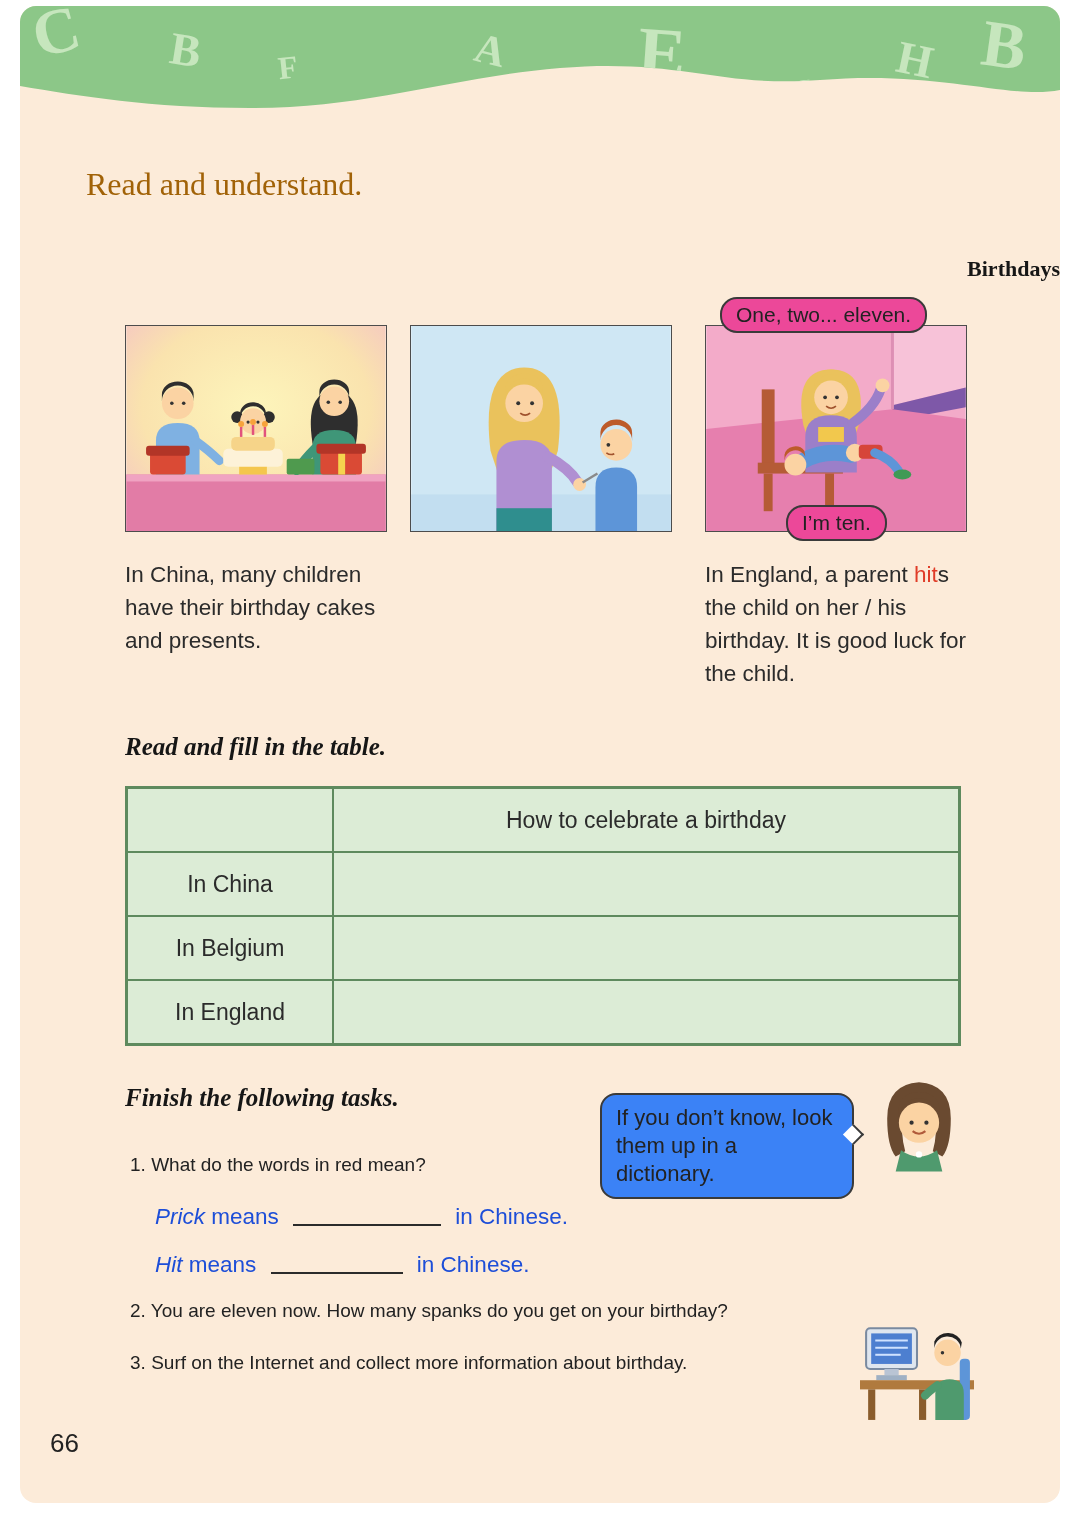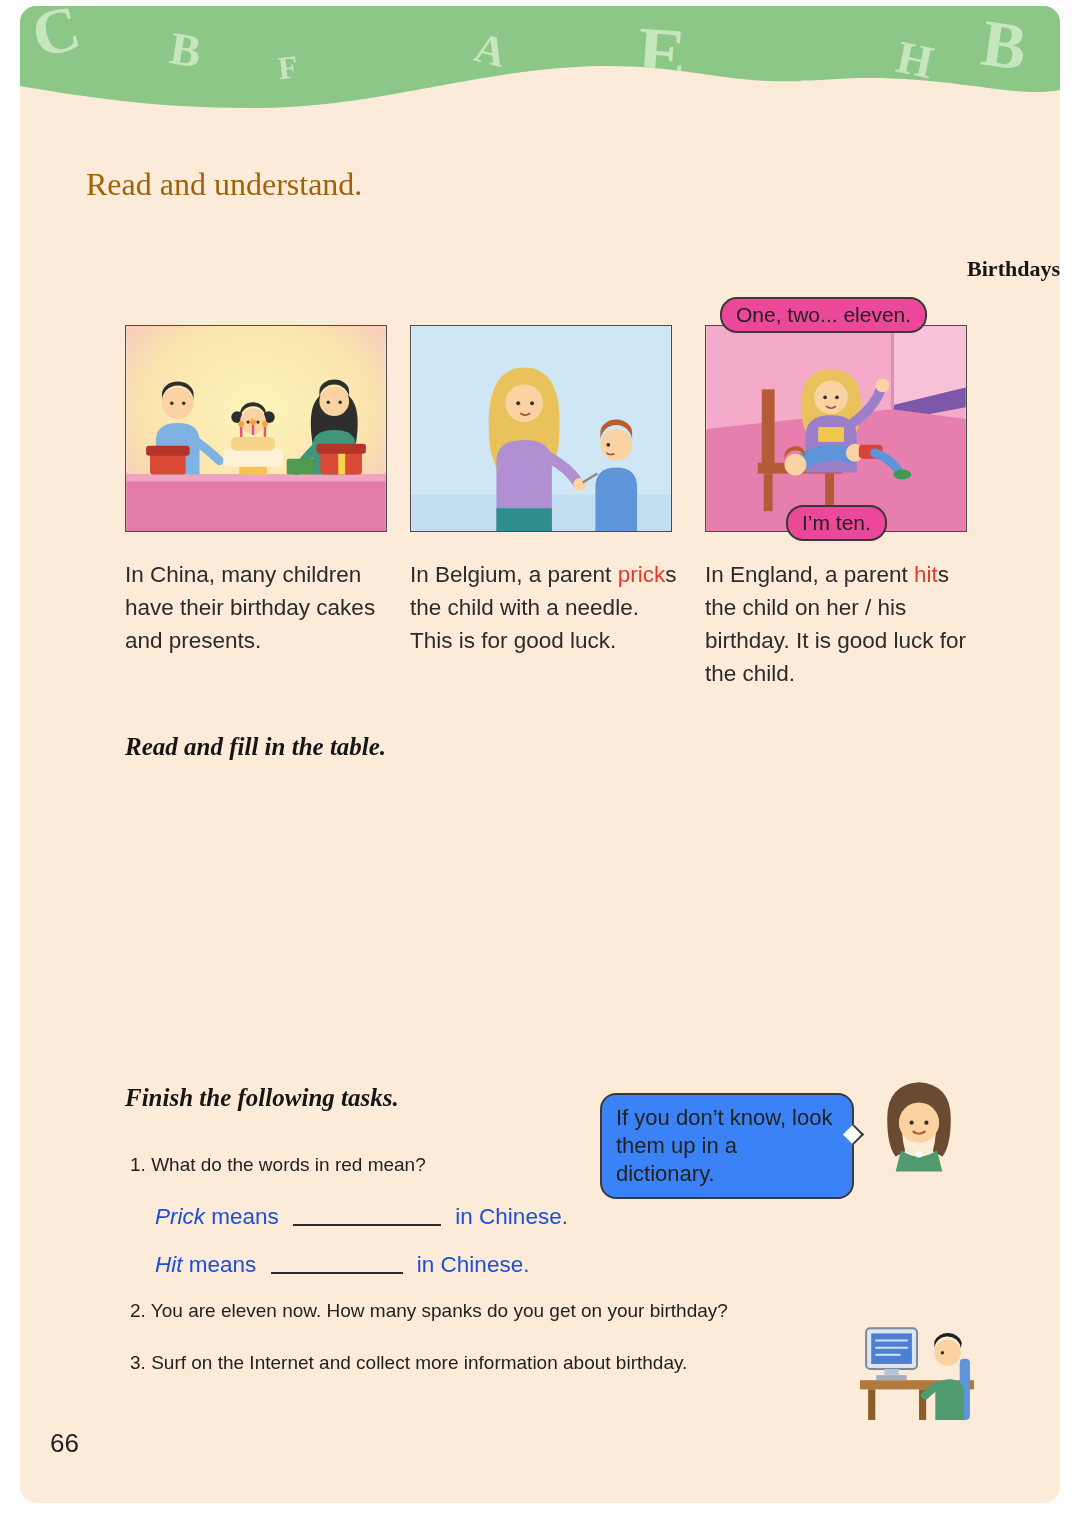--- a/index.html
+++ b/index.html
@@ -228,29 +228,44 @@
       </g>
     </svg>
   </div>
 
   <div class="speech-bubble" id="bubble-counting">One, two... eleven.</div>
   <div class="speech-bubble" id="bubble-age">I’m ten.</div>
 
   <div class="caption" id="cap-china">
     <span>In China, many children have their birthday cakes and presents.</span><span class="red"></span><span></span>
   </div>
-  <div class="caption" id="cap-belgium">
-    <span>In Belgium, a parent </span><span class="red">prick</span><span>s the child with a needle. This is for good luck.</span>
-  </div>
   <div class="caption" id="cap-england">
     <span>In England, a parent </span><span class="red">hit</span><span>s the child on her / his birthday. It is good luck for the child.</span>
   </div>
 
   <div class="sub-head" id="fill-head">Read and fill in the table.</div>
 
+  <div class="ctable">
+    <div class="trow">
+      <div class="tcell c1"></div>
+      <div class="tcell c2">How to celebrate a birthday</div>
+    </div>
+    <div class="trow">
+      <div class="tcell c1">In China</div>
+      <div class="tcell c2"></div>
+    </div>
+    <div class="trow">
+      <div class="tcell c1">In Belgium</div>
+      <div class="tcell c2"></div>
+    </div>
+    <div class="trow">
+      <div class="tcell c1">In England</div>
+      <div class="tcell c2"></div>
+    </div>
+  </div>
 
   <div class="sub-head" id="tasks-head">Finish the following tasks.</div>
 
   <div class="hint-bubble">
     <span>If you don’t know, look them up in a dictionary.</span>
     <div class="hint-tail"></div>
   </div>
   <div class="figure" id="teacher-fig">
     <svg viewBox="0 0 100 100">
       <path d="M50,6 q30,2 30,34 q0,26 -8,36 l-9,-5 q5,-18 1,-29 q-14,8 -28,0 q-4,11 1,29 l-9,5 q-8,-10 -8,-36 q0,-32 30,-34 z" fill="#6a4a30"></path>

